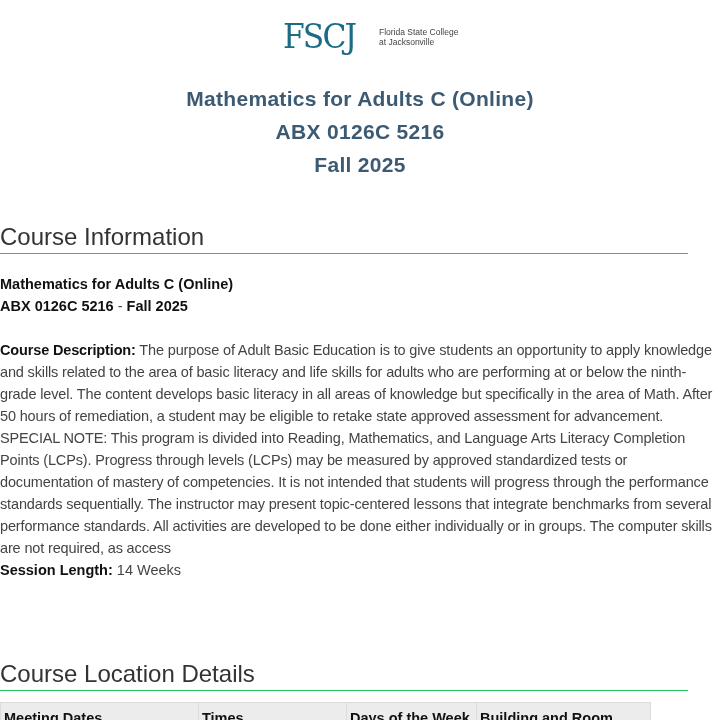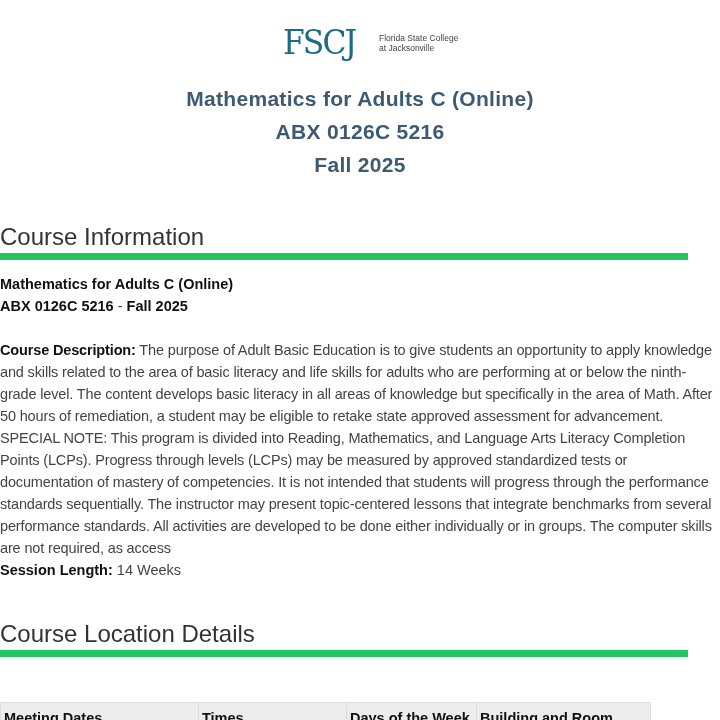--- a/index.html
+++ b/index.html
@@ -3,21 +3,21 @@
 <meta charset="utf-8">
 <style>
   html, body { margin: 0; padding: 0; background: #ffffff; }
   body {
     width: 720px; height: 720px; overflow: hidden;
     font-family: "DejaVu Sans", sans-serif;
     color: #222222;
     position: relative;
   }
   .logo {
-    position: absolute; left: 283px; top: 26px;
+    position: absolute; left: 283px; top: 20px;
     display: flex; align-items: center; justify-content: center;
   }
   .logo-mark {
     font-family: "DejaVu Serif", serif;
     font-size: 33px; color: #1b6b84; letter-spacing: -2px;
     line-height: 34px; transform: scaleX(0.95); transform-origin: left;
   }
   .logo-text {
     margin-left: 20px; font-size: 8.5px; line-height: 10px; color: #444;
     font-family: "Liberation Sans", sans-serif;
@@ -25,24 +25,24 @@
   .titles {
     position: absolute; left: 0; top: 82px; width: 720px; text-align: center;
     color: #3d5a73; font-weight: bold; font-size: 21px; line-height: 33px;
     font-family: "Liberation Sans", sans-serif;
   }
   .titles div { letter-spacing: 0.3px; }
   .section-h {
     position: absolute; left: 0; width: 688px;
     font-family: "Liberation Sans", sans-serif;
     font-size: 24px; font-weight: normal; color: #333;
-    border-bottom: 7px solid #22c55e; padding-bottom: 2px; line-height: 28px;
+    border-bottom: 1px solid #22c55e; padding-bottom: 2px; line-height: 28px;
   }
   .h1 { top: 223px; }
-  .h2 { top: 620px; }
+  .h2 { top: 660px; }
   .info {
     position: absolute; left: 0; top: 273px; width: 720px;
     font-family: "Liberation Sans", sans-serif;
     font-size: 14.5px; line-height: 22px; color: #111;
   }
   .info b { font-weight: bold; }
   .light { color: #444; font-weight: normal; }
   .desc {
     position: absolute; left: 0; top: 339px; width: 718px;
     font-family: "Liberation Sans", sans-serif;

